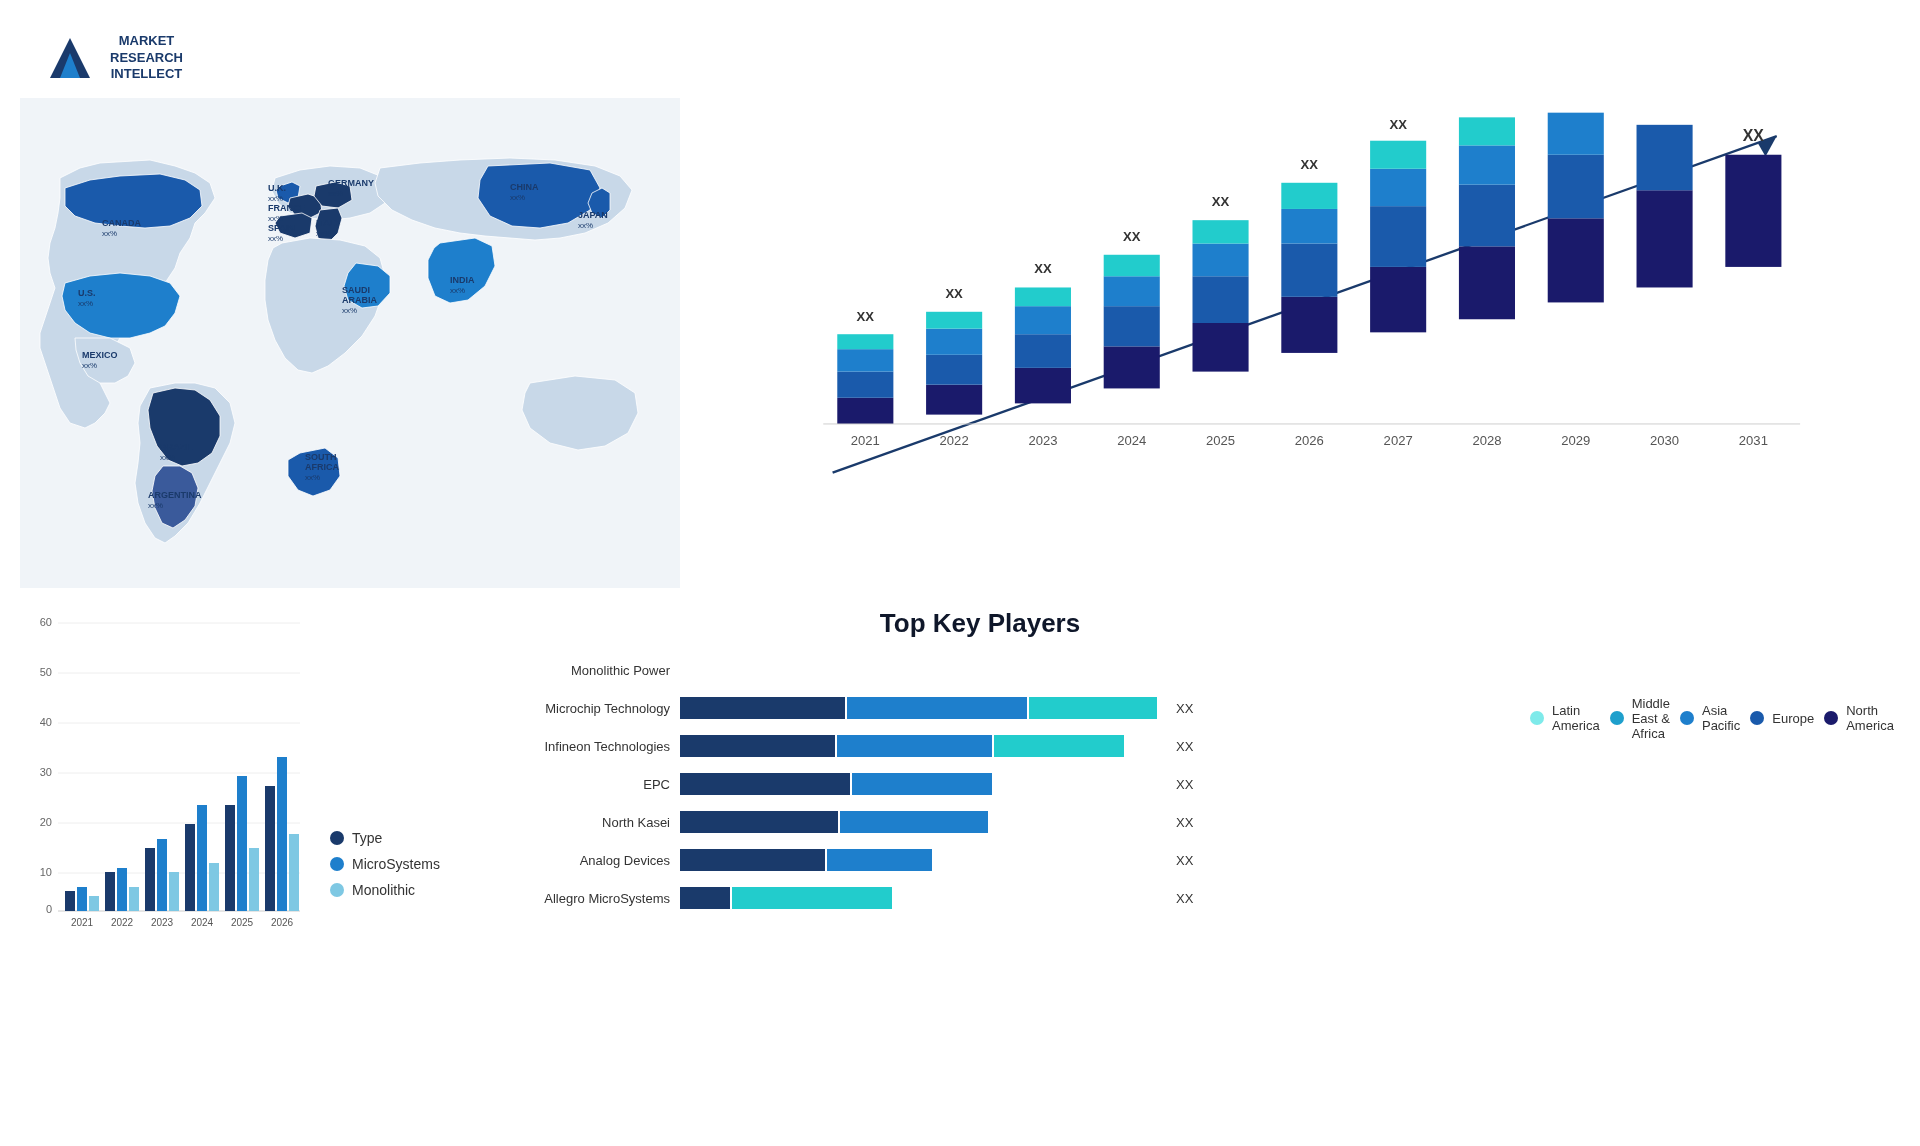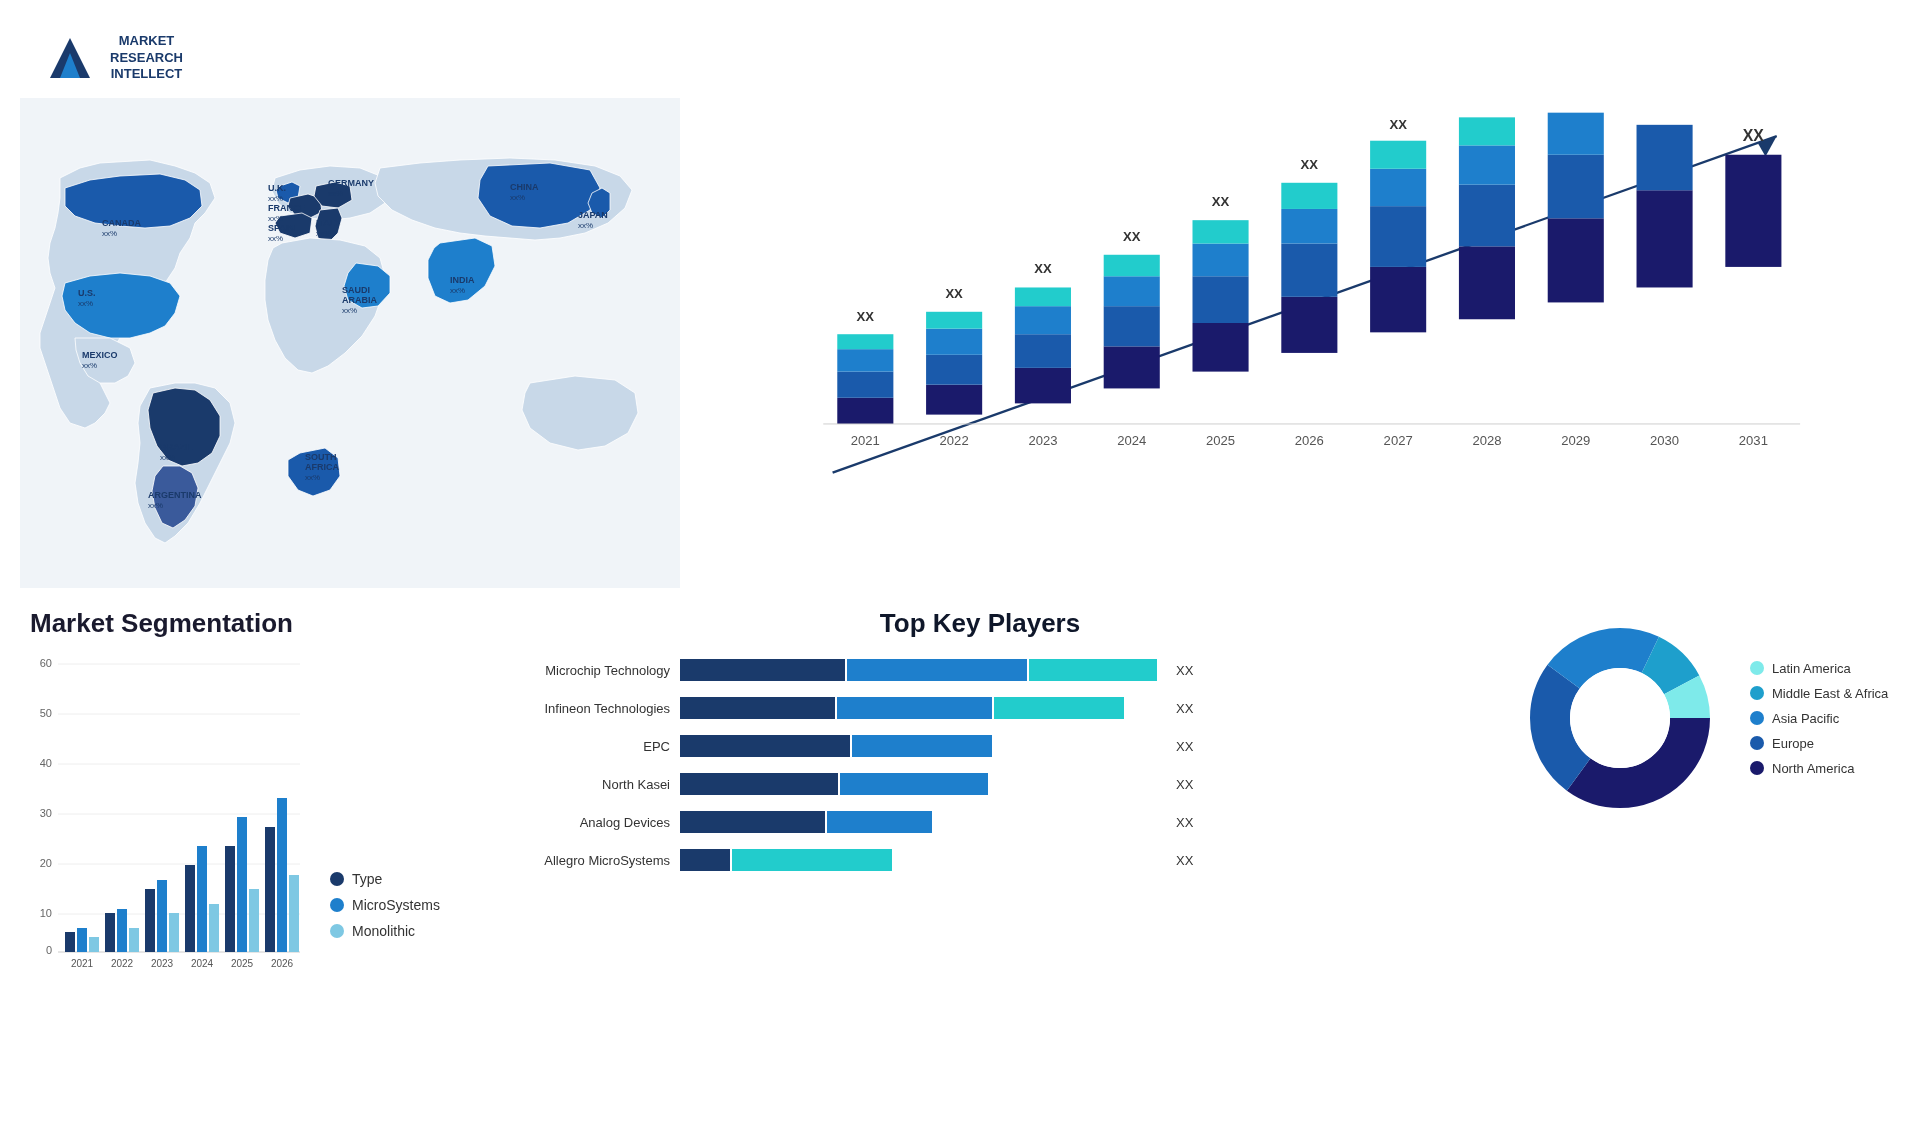--- a/index.html
+++ b/index.html
@@ -178,21 +178,21 @@
       text-align: center;
       margin-bottom: 10px;
     }
     .regional-content {
       display: flex;
       align-items: center;
       gap: 20px;
     }
     .regional-legend {
       display: flex;
-      flex-direction: column;
+      flex-direction: row;
       gap: 10px;
     }
     .regional-legend-item {
       display: flex;
       align-items: center;
       gap: 8px;
       font-size: 13px;
       color: #333;
     }
     .regional-dot {
@@ -401,21 +401,20 @@
       <text x="845" y="360" text-anchor="middle" font-size="14" fill="#555">2029</text>
       <text x="940" y="360" text-anchor="middle" font-size="14" fill="#555">2030</text>
       <text x="1035" y="360" text-anchor="middle" font-size="14" fill="#555">2031</text>
     </svg>
   </div>
 </div>
 
 <div class="bottom-section">
 
   <div class="segmentation-container">
-    <h2 class="section-title">Market Segmentation</h2>
     <div class="seg-chart-wrapper">
       <svg width="280" height="330" viewBox="0 0 280 330">
 
         <text x="22" y="18" text-anchor="end" font-size="11" fill="#666">60</text>
         <text x="22" y="68" text-anchor="end" font-size="11" fill="#666">50</text>
         <text x="22" y="118" text-anchor="end" font-size="11" fill="#666">40</text>
         <text x="22" y="168" text-anchor="end" font-size="11" fill="#666">30</text>
         <text x="22" y="218" text-anchor="end" font-size="11" fill="#666">20</text>
         <text x="22" y="268" text-anchor="end" font-size="11" fill="#666">10</text>
         <text x="22" y="305" text-anchor="end" font-size="11" fill="#666">0</text>
@@ -473,20 +472,24 @@
           <div class="legend-dot" style="background:#7ec8e3;"></div>
           <span>Monolithic</span>
         </div>
       </div>
     </div>
   </div>
 
   <div class="players-container">
     <h2 class="players-title">Top Key Players</h2>
 
+    <div class="player-row">
+      <div class="player-name">Monolithic Power</div>
+      <div class="player-bars"></div>
+    </div>
 
     <div class="player-row">
       <div class="player-name">Microchip Technology</div>
       <div class="player-bars">
         <div class="player-bar-dark" style="width:165px;"></div>
         <div class="player-bar-mid" style="width:180px;"></div>
         <div class="player-bar-light" style="width:128px;"></div>
       </div>
       <span class="player-xx">XX</span>
     </div>

